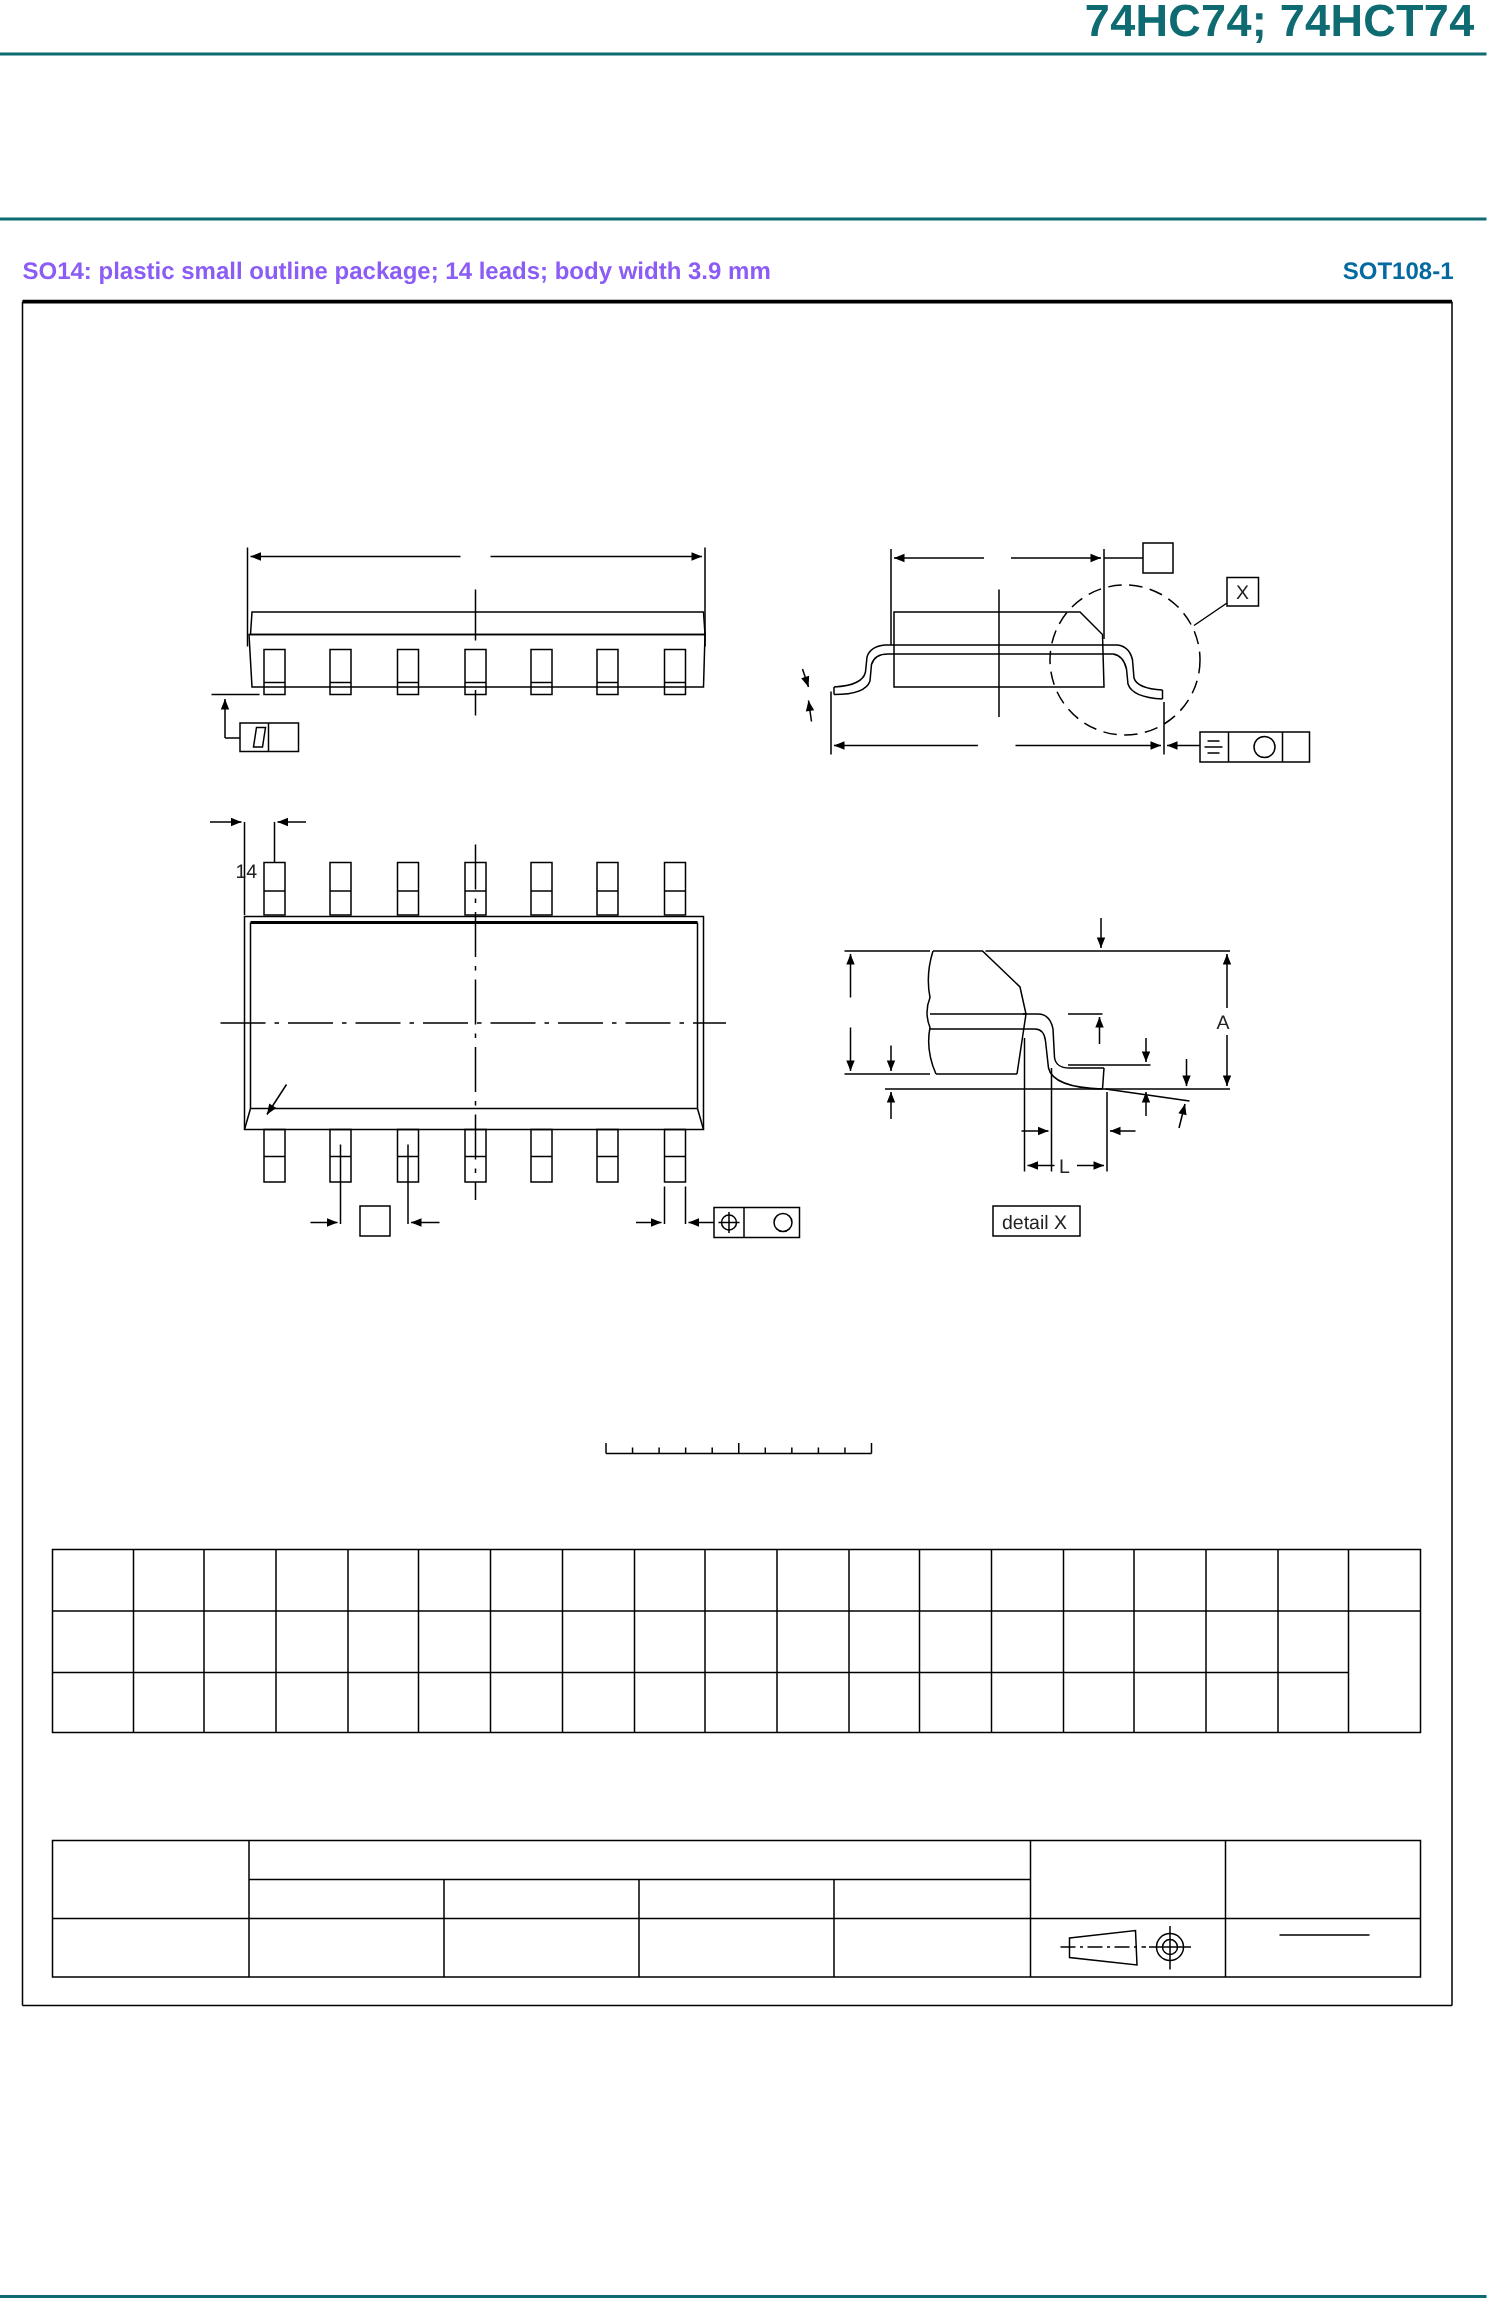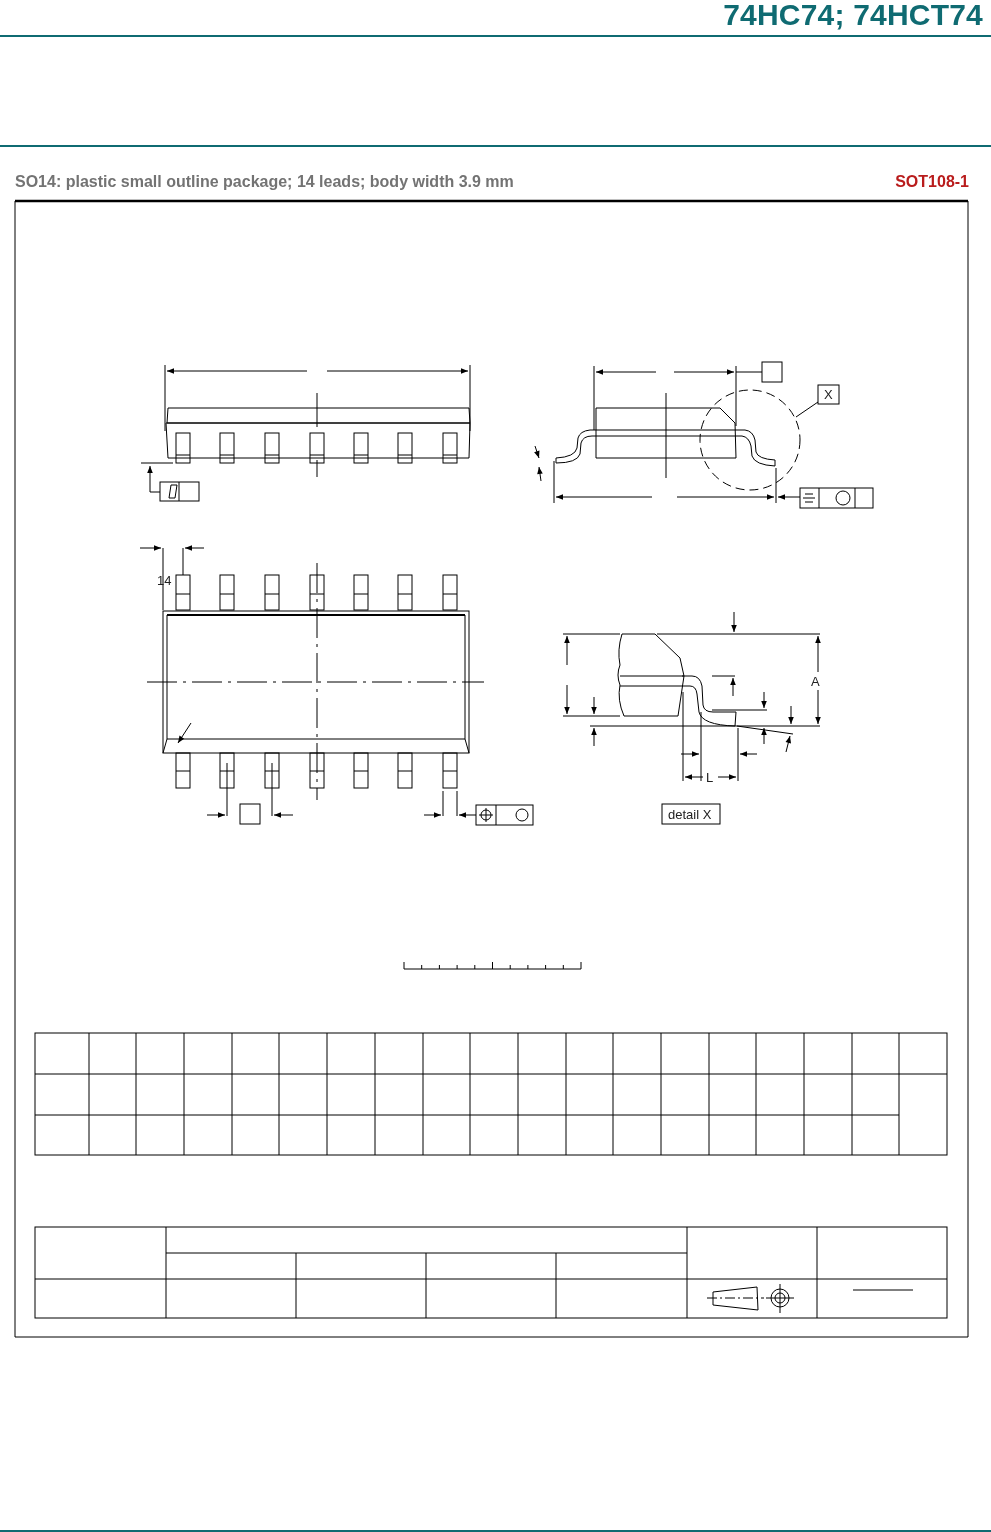--- a/index.html
+++ b/index.html
@@ -1,22 +1,22 @@
 <!DOCTYPE html>
 <html><head>
 <meta charset="utf-8">
 <style>
   html, body { margin: 0; padding: 0; background: #ffffff; }
   body { width: 991px; height: 1532px; position: relative; overflow: hidden;
          font-family: "Liberation Sans", sans-serif; }
   .doc-title { position: absolute; right: 8px; top: -2px; font-size: 30px; font-weight: bold;
                color: #0f6b72; letter-spacing: 0.2px; white-space: nowrap; }
   .rule { position: absolute; left: 0; width: 991px; height: 2px; background: #0f6b72; }
-  .pkg-title { position: absolute; left: 15px; top: 173px; font-size: 16px; font-weight: bold; color: #737373; }
-  .pkg-code { position: absolute; right: 22px; top: 173px; font-size: 16px; font-weight: bold; color: #b91c1c; }
+  .pkg-title { position: absolute; left: 15px; top: 173px; font-size: 16px; font-weight: bold; color: #8b5cf6; }
+  .pkg-code { position: absolute; right: 22px; top: 173px; font-size: 16px; font-weight: bold; color: #0369a1; }
   svg.drawing { position: absolute; left: 0; top: 0; }
   .lbl { font-family: "Liberation Sans", sans-serif; font-size: 13px; fill: #222; }
 </style>
 </head>
 <body>
 
 <div class="doc-title">74HC74; 74HCT74</div>
 <div class="rule" style="top:35px"></div>
 <div class="rule" style="top:145px"></div>
 <div class="rule" style="top:1530px"></div>

